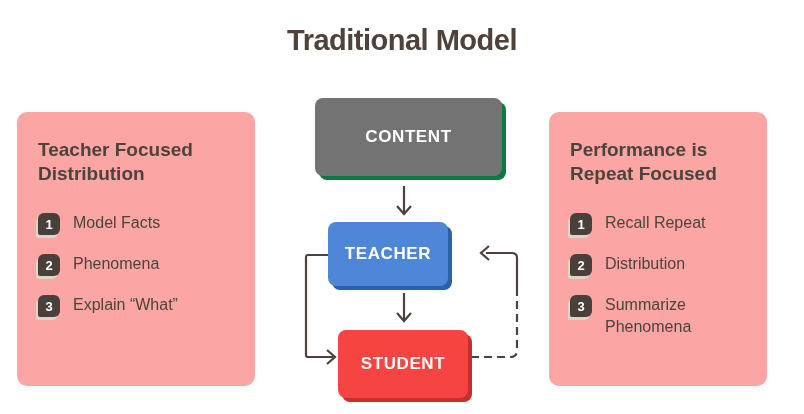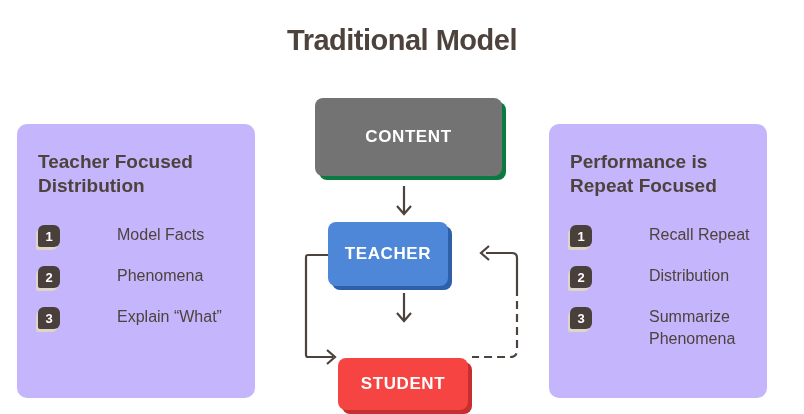--- a/index.html
+++ b/index.html
@@ -7,44 +7,44 @@
     position:relative;width:804px;height:414px;overflow:hidden;background:#ffffff;
     font-family:"Liberation Sans","DejaVu Sans",sans-serif;color:#4d433c;
   }
   
   .title{
     position:absolute;left:0;top:24px;width:804px;text-align:center;
     font-size:29px;font-weight:700;letter-spacing:-.5px;color:#4d433c;
   }
   
   .panel{
-    position:absolute;top:124px;height:274px;background:#c4b5fd;border-radius:10px;
+    position:absolute;top:112px;height:274px;background:#fca5a5;border-radius:10px;
     box-sizing:border-box;padding:26px 20px 0 21px;z-index:2;
   }
   .panel.left{left:17px;width:238px;}
   .panel.right{left:549px;width:218px;}
   .panel-heading{font-size:19px;line-height:24px;font-weight:700;color:#4d433c;}
   .panel-heading span{display:block;}
   .items{margin-top:26px;display:flex;flex-direction:column;gap:18px;}
   .item{display:flex;flex-direction:row;align-items:flex-start;gap:13px;}
   .badge{
     width:22px;height:22px;flex:0 0 22px;background:#4a403b;color:#ffffff;
     font-size:13px;font-weight:700;display:flex;align-items:center;justify-content:center;
     border-radius:6px 6px 6px 2px;box-shadow:-2px 3px 0 #ded5c8;margin-top:1px;
   }
   .item-text{font-size:16px;line-height:22px;color:#4d433c;}
-  .item-text span{display:block;white-space:nowrap;margin-left:44px;}
+  .item-text span{display:block;white-space:nowrap;}
   
   .node{
     position:absolute;z-index:2;display:flex;align-items:center;justify-content:center;
     color:#ffffff;font-weight:700;font-size:17px;letter-spacing:.6px;border-radius:8px;
   }
   .node.content{left:315px;top:98px;width:187px;height:78px;background:#737373;box-shadow:4px 4px 0 #0a7a42;}
   .node.teacher{left:328px;top:222px;width:120px;height:64px;background:#4f87d8;box-shadow:4px 4px 0 #2e5fa9;}
-  .node.student{left:338px;top:330px;width:130px;height:52px;background:#f54441;box-shadow:4px 4px 0 #c52f2f;margin-top:28px;}
+  .node.student{left:338px;top:330px;width:130px;height:68px;background:#f54441;box-shadow:4px 4px 0 #c52f2f;}
   
   .arrows{position:absolute;left:0;top:0;z-index:1;}
 </style>
 </head>
 <body>
 
 <div id="canvas">
 
   <div class="title">Traditional Model</div>
 

